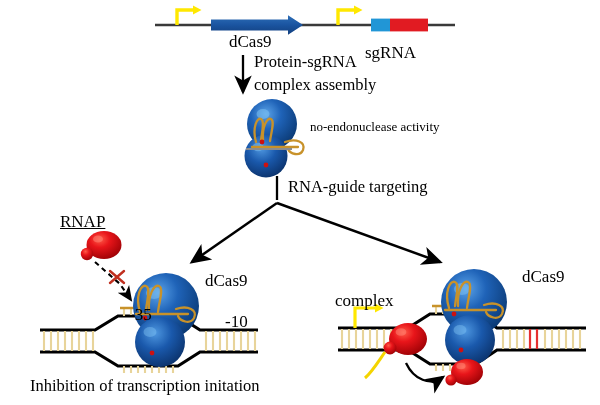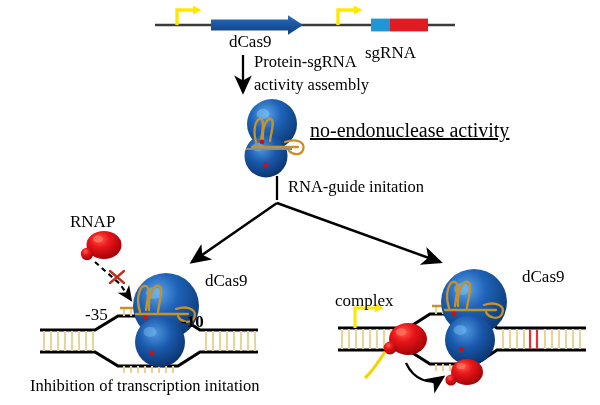--- a/index.html
+++ b/index.html
@@ -6,23 +6,23 @@
   body{
     width:600px;height:405px;position:relative;overflow:hidden;
     font-family:"Liberation Serif","DejaVu Serif",serif;
     color:#000;
   }
   #stage{position:absolute;left:0;top:0;width:600px;height:405px;}
   svg.layer{position:absolute;left:0;top:0;width:600px;height:405px;overflow:visible;}
   .lbl{position:absolute;white-space:nowrap;line-height:1;color:#000;}
   .lbl-gene{font-size:17px;}
   .lbl-step{font-size:16.5px;}
-  .lbl-note{font-size:20px;text-decoration:underline;}
+  .lbl-note{font-size:13px;}
   .lbl-cap{font-size:16.5px;}
-  .lbl-dna{font-size:17px;}
+  .lbl-dna{font-size:17px;margin-left:44px;}
 </style>
 </head>
 <body>
 
 <div id="stage">
 
   <svg class="layer" viewBox="0 0 600 405">
     <defs>
       <radialGradient id="sph" cx="38%" cy="30%" r="72%">
         <stop offset="0%" stop-color="#5BA3E8"></stop>
@@ -263,29 +263,29 @@
         <circle cx="451" cy="380" r="5.6" fill="url(#redg)"></circle>
         <ellipse cx="461" cy="366" rx="4.6" ry="3.2" fill="#FF8A7A" opacity="0.5"></ellipse>
       </g>
     </g>
   </svg>
 
   <div class="lbl lbl-gene" style="left:229px;top:33px;">dCas9</div>
   <div class="lbl lbl-gene" style="left:365px;top:44px;">sgRNA</div>
 
   <div class="lbl lbl-step" style="left:254px;top:54px;">Protein-sgRNA</div>
-  <div class="lbl lbl-step" style="left:254px;top:77px;">activity assembly</div>
+  <div class="lbl lbl-step" style="left:254px;top:77px;">complex assembly</div>
 
   <div class="lbl lbl-note" style="left:310px;top:120px;">no-endonuclease activity</div>
 
-  <div class="lbl lbl-step" style="left:288px;top:179px;">RNA-guide initation</div>
-
-  <div class="lbl lbl-gene" style="left:70px;top:213px;">RNAP</div>
+  <div class="lbl lbl-step" style="left:288px;top:179px;">RNA-guide targeting</div>
+
+  <div class="lbl lbl-gene" style="left:60px;top:213px;text-decoration:underline;">RNAP</div>
   <div class="lbl lbl-gene" style="left:205px;top:272px;">dCas9</div>
   <div class="lbl lbl-dna" style="left:85px;top:306px;">-35</div>
-  <div class="lbl lbl-dna" style="left:181px;top:313px;font-weight:bold;">-10</div>
+  <div class="lbl lbl-dna" style="left:181px;top:313px;">-10</div>
 
   <div class="lbl lbl-gene" style="left:335px;top:292px;">complex</div>
   <div class="lbl lbl-gene" style="left:522px;top:268px;">dCas9</div>
 
   <div class="lbl lbl-cap" style="left:11px;top:378px;margin-left:19px;">Inhibition of transcription initation</div>
 
 </div>
 
 </body></html>

